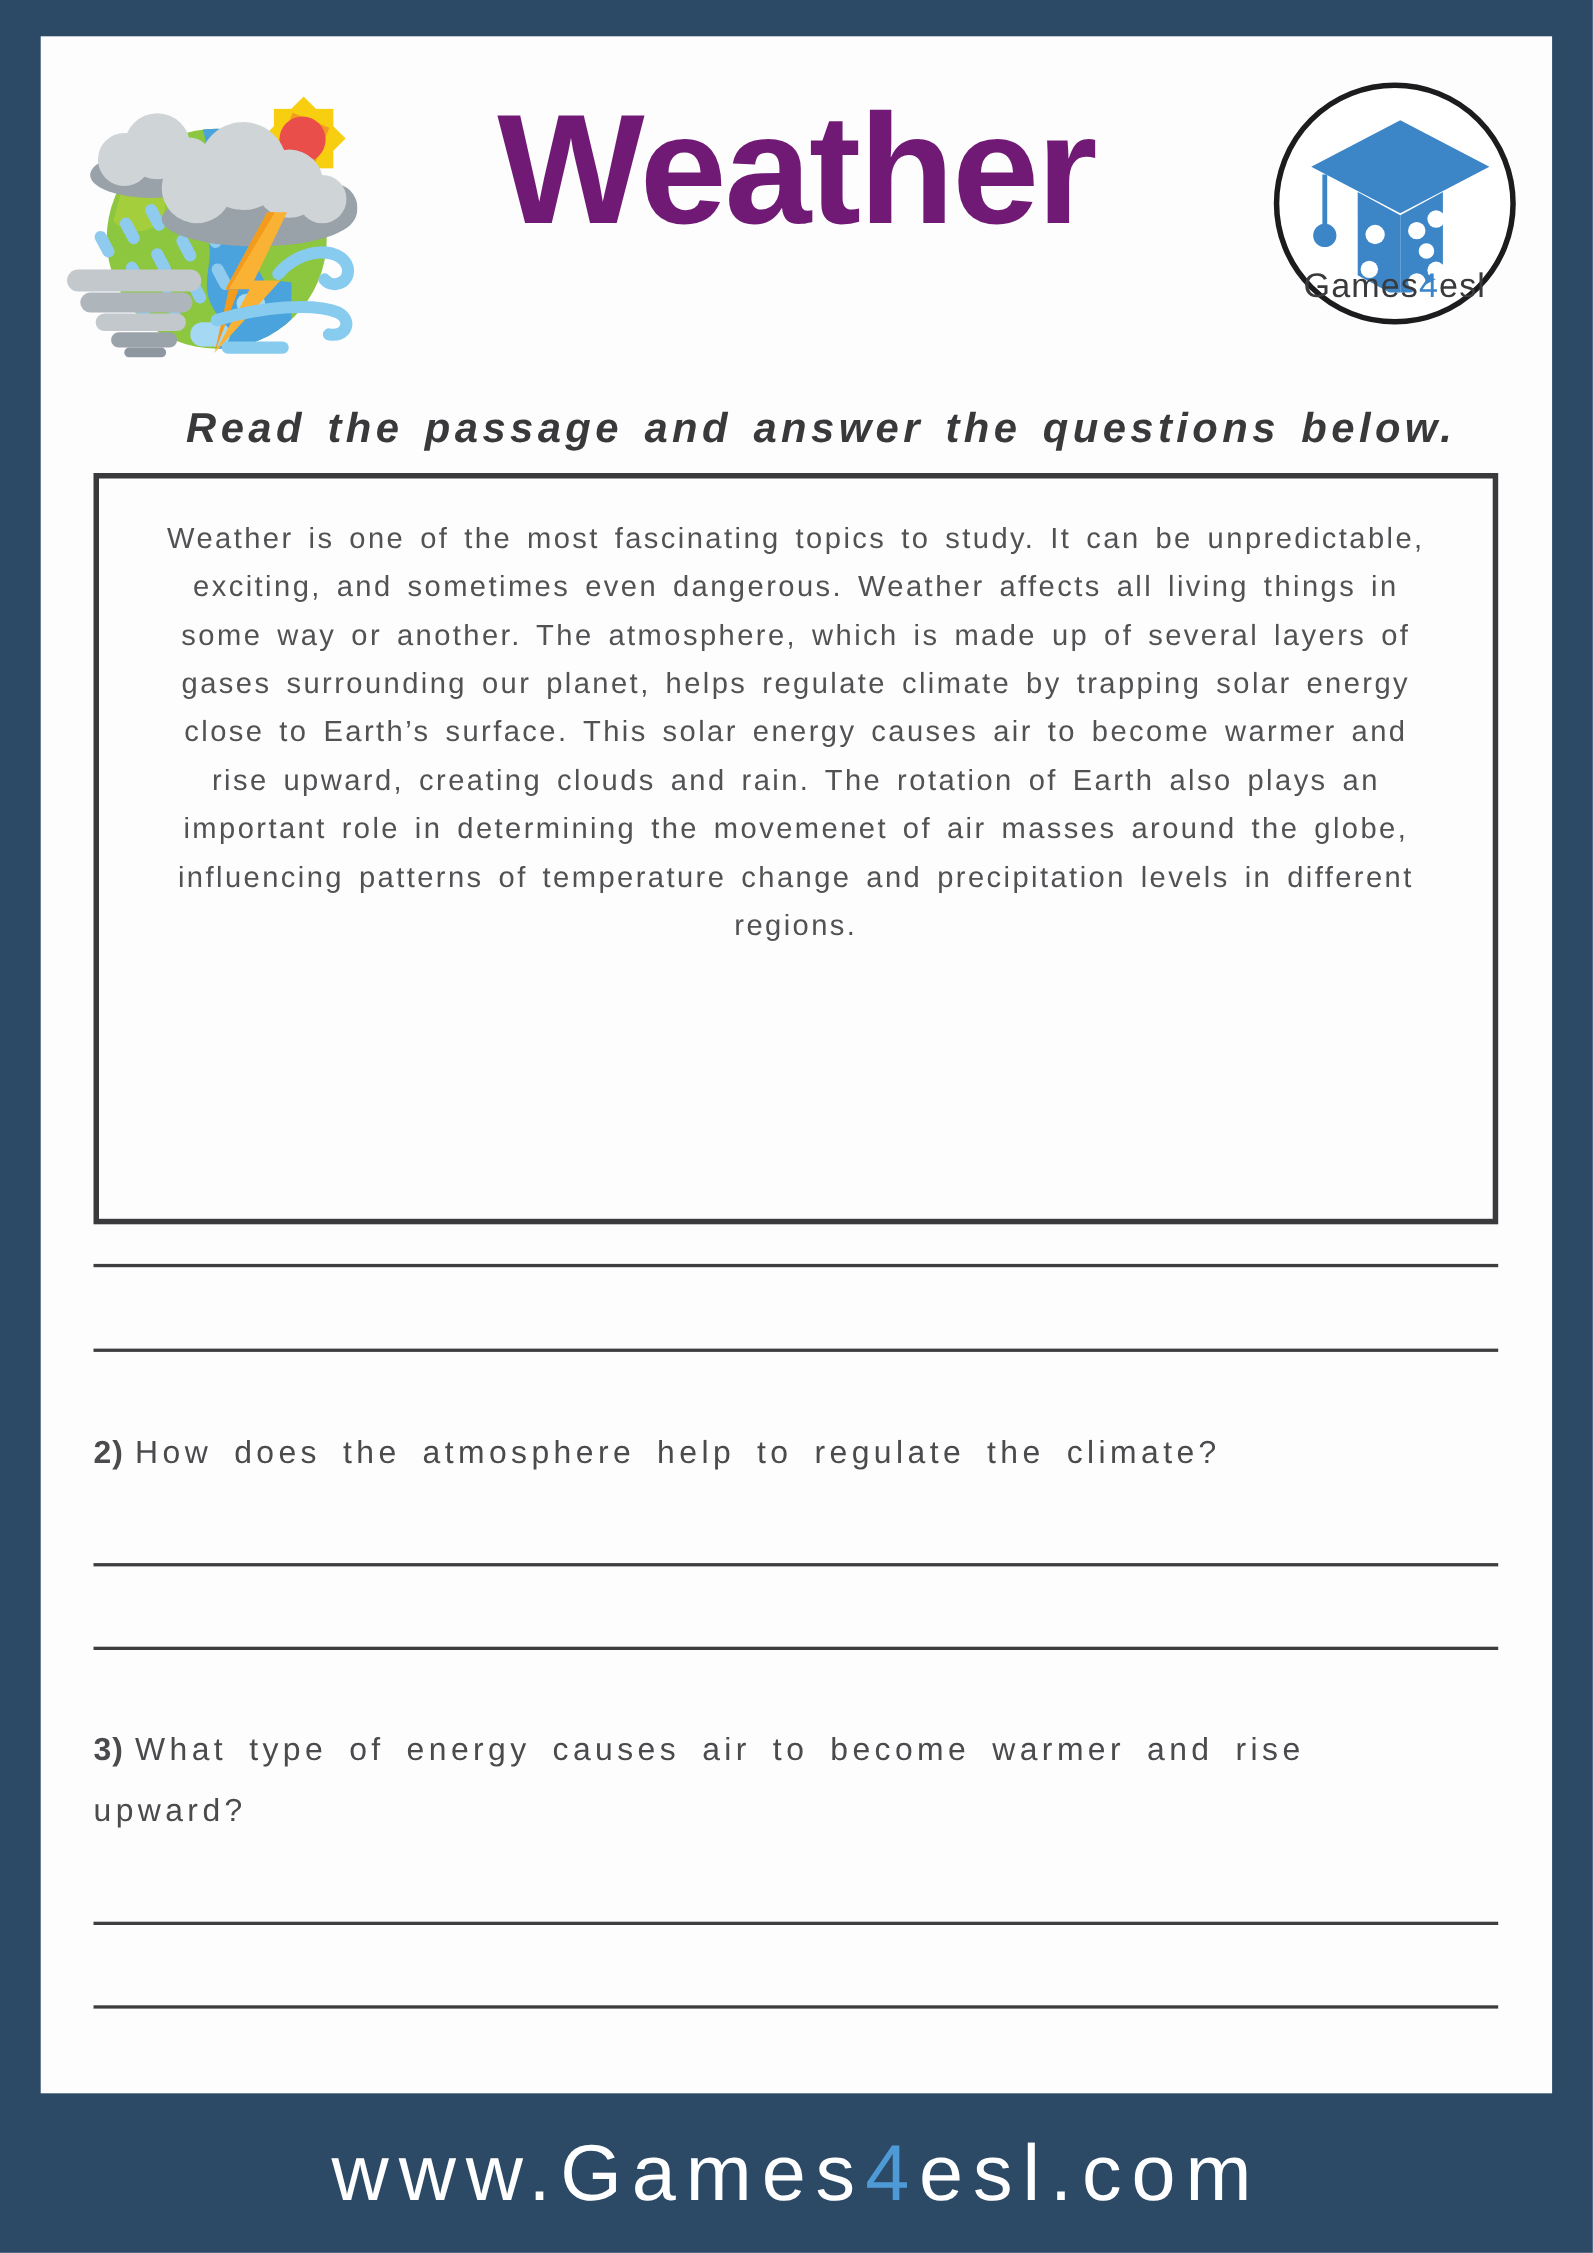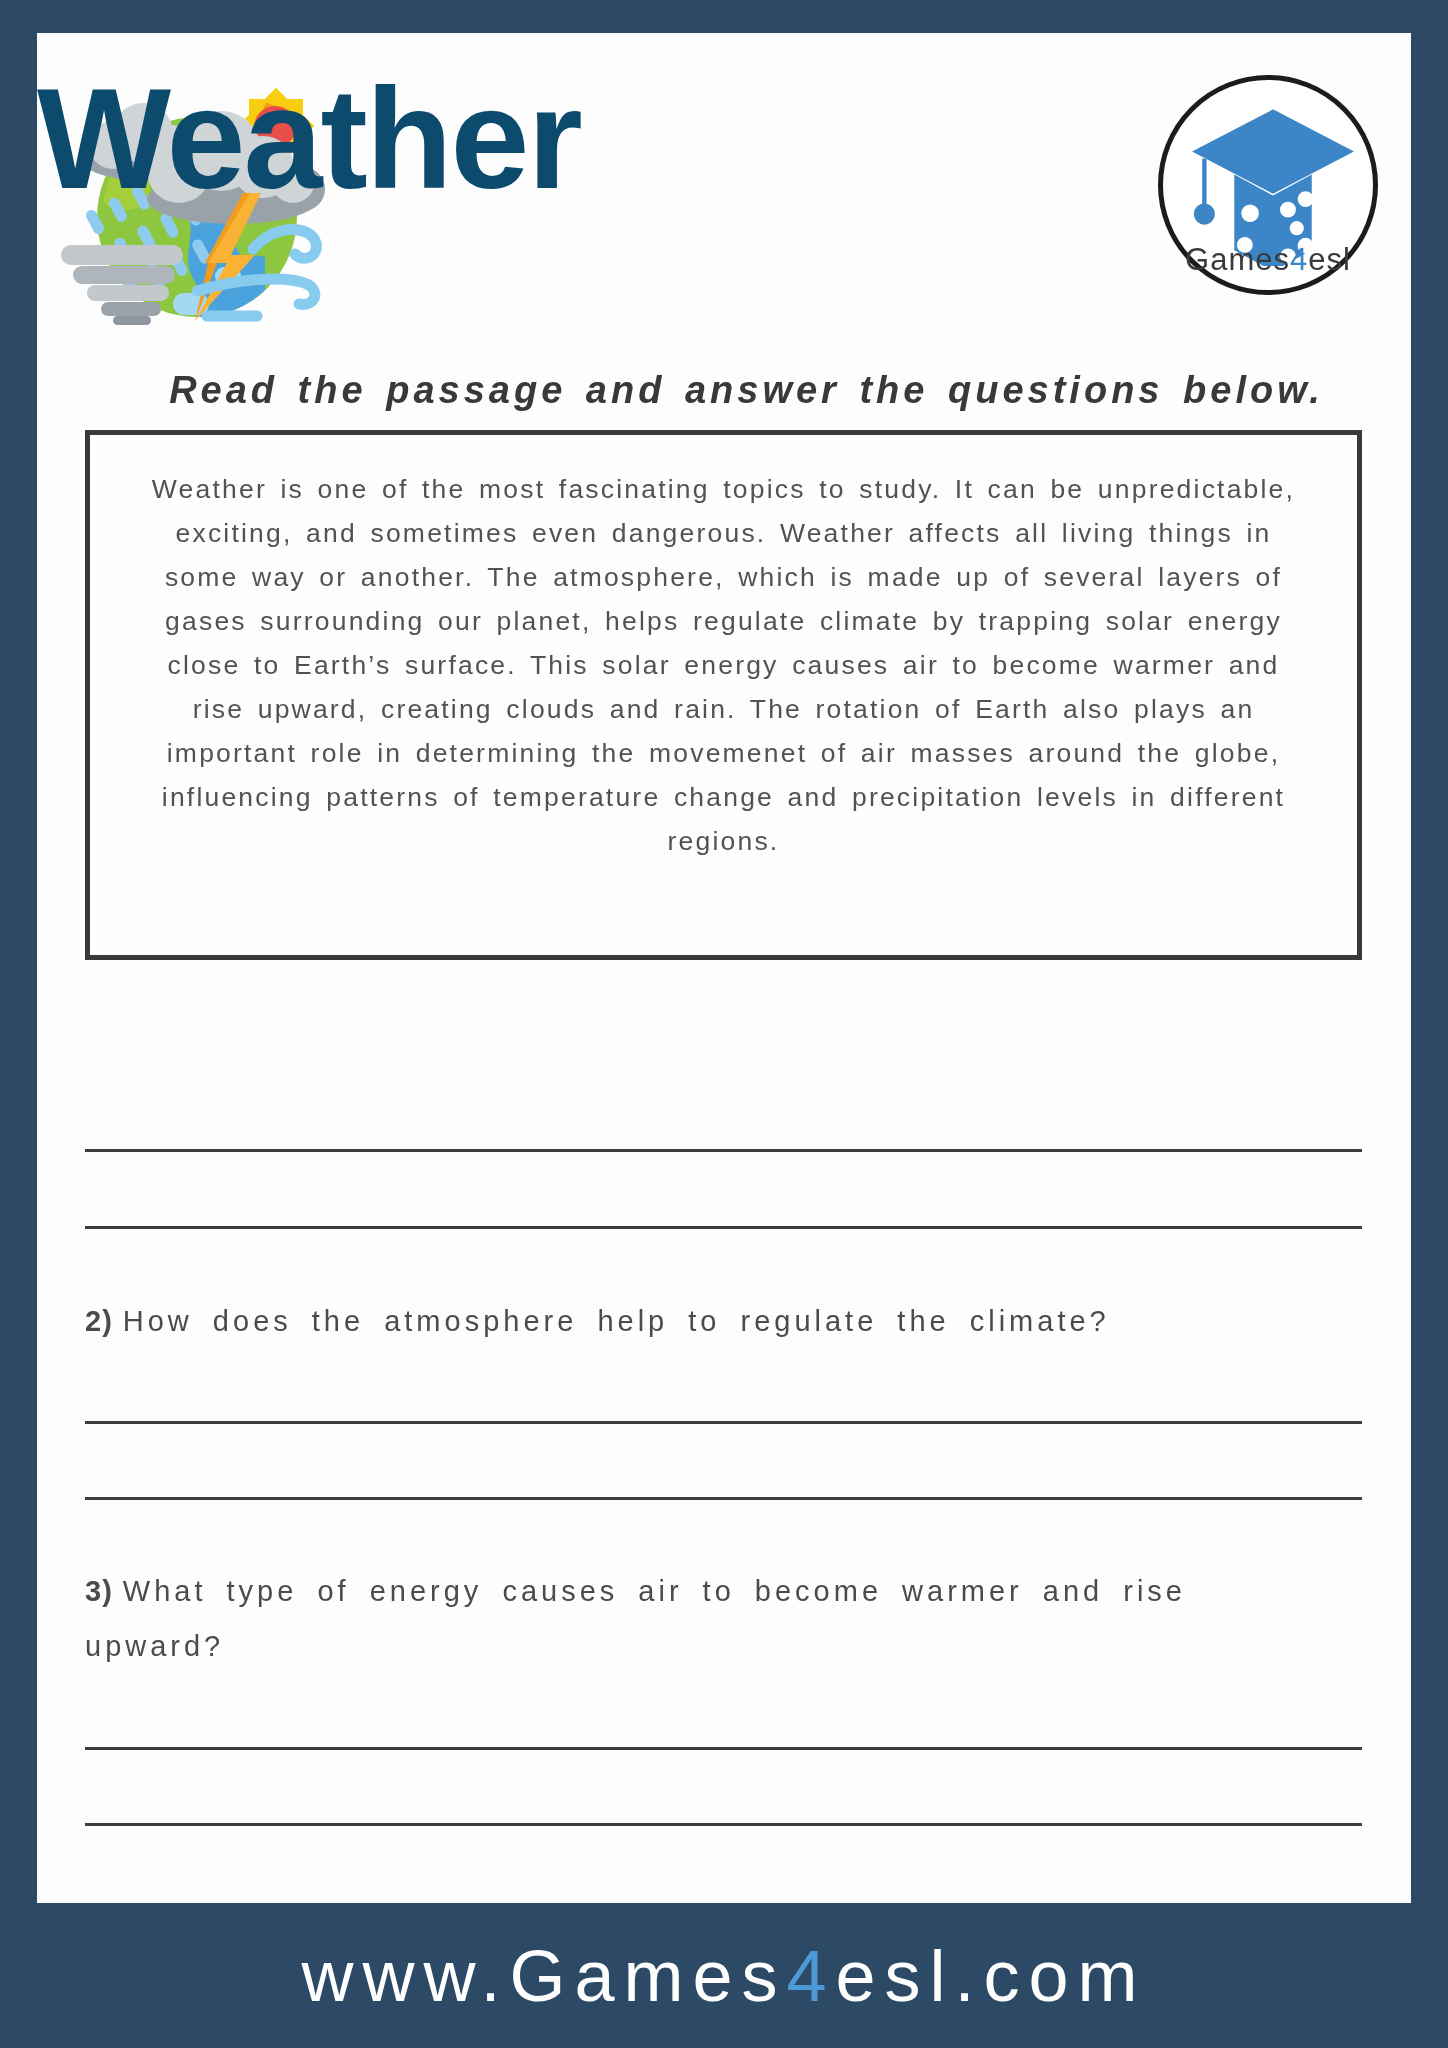--- a/index.html
+++ b/index.html
@@ -17,27 +17,27 @@
     background: #FDFDFE;
   }
   
   .weather-illustration {
     position: absolute;
     left: 8px; top: 20px;
     width: 280px; height: 272px;
   }
   .title {
     position: absolute;
-    left: 0; right: 0; top: 28px;
-    text-align: left;
+    left: 0; right: 0; top: 44px;
+    text-align: center;
     font-size: 142px;
     line-height: 1.1;
     font-weight: bold;
     letter-spacing: -2px;
-    color: #0c4a6e;
+    color: #701a75;
   }
   .logo {
     position: absolute;
     top: 42px; right: 33px;
     width: 220px; height: 220px;
     background: #FFFFFF;
     border: 5px solid #1C1C1E;
     border-radius: 50%;
   }
   .logo svg { position: absolute; left: 22px; top: 10px; }
@@ -61,21 +61,21 @@
     font-weight: bold;
     letter-spacing: 4px;
     word-spacing: 5px;
     color: #39393B;
     margin-left: 45px;
   }
   
   .passage-box {
     position: absolute;
     left: 48px; top: 397px;
-    width: 1277px; height: 530px;
+    width: 1277px; height: 683px;
     border: 5px solid #3A3A3C;
     padding: 32px 48px;
     overflow: hidden;
   }
   .passage {
     text-align: center;
     font-size: 26.5px;
     line-height: 44px;
     letter-spacing: 2.2px;
     word-spacing: 4px;

